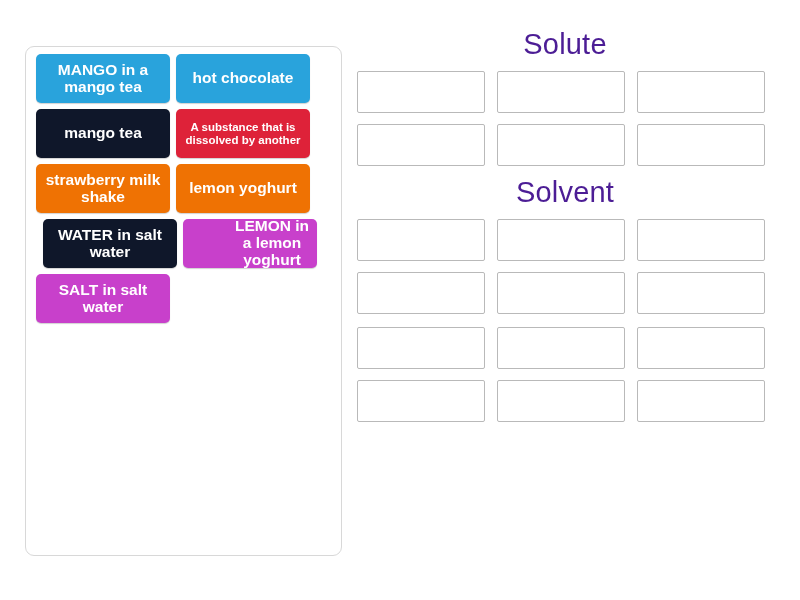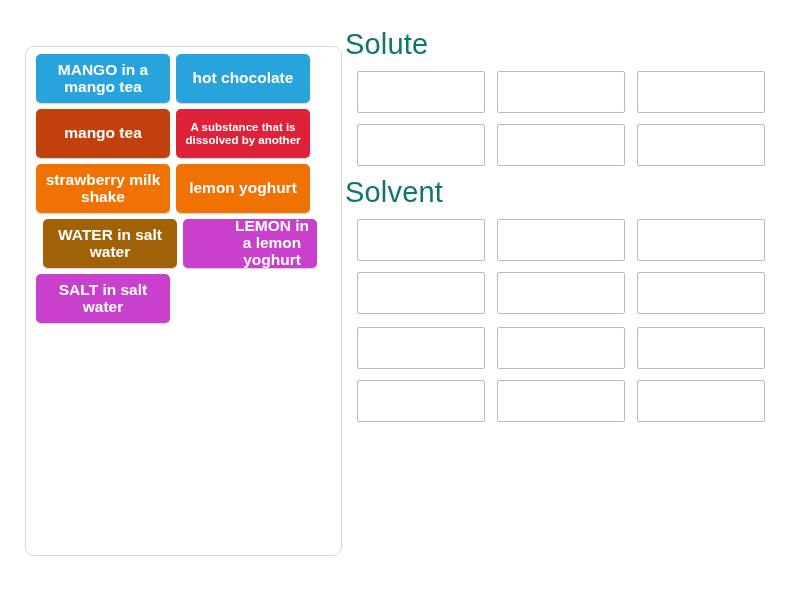--- a/index.html
+++ b/index.html
@@ -74,23 +74,24 @@
     position: absolute;
     left: 345px;
     top: 30px;
     width: 440px;
     height: 545px;
   }
 
   .group { margin-bottom: 12px; }
 
   .group-title {
+    text-align: center;
     font-size: 29px;
     font-weight: normal;
-    color: #0f766e;
+    color: #4c1d95;
     letter-spacing: 0.2px;
     margin: 0 0 12px 0;
     line-height: 1.0;
   }
 
   .slot-grid {
     display: grid;
     grid-template-columns: repeat(3, 128px);
     grid-template-rows: repeat(2, 42px);
     gap: 11px 12px;
@@ -113,33 +114,33 @@
 
 <div id="app">
 
   <div id="tile-pool">
       <div class="tile c-blue sz-lg" style="background: rgb(41, 163, 220);">
         <span class="tile-text">MANGO in a mango tea</span>
       </div>
       <div class="tile c-blue sz-lg" style="background: rgb(41, 163, 220); justify-content: flex-end;">
         <span class="tile-text">hot chocolate</span>
       </div>
-      <div class="tile c-red sz-lg" style="background: #c2410c;">
+      <div class="tile c-red sz-lg" style="background: #0f172a;">
         <span class="tile-text">mango tea</span>
       </div>
       <div class="tile c-red sz-sm" style="background: rgb(222, 34, 57);">
         <span class="tile-text">A substance that is dissolved by another</span>
       </div>
       <div class="tile c-orange sz-lg" style="background: rgb(239, 114, 3);">
         <span class="tile-text">strawberry milk shake</span>
       </div>
       <div class="tile c-orange sz-lg" style="background: rgb(239, 114, 3);">
         <span class="tile-text">lemon yoghurt</span>
       </div>
-      <div class="tile c-green sz-lg" style="background: #a16207; margin-left: 10px;">
+      <div class="tile c-green sz-lg" style="background: #0f172a; margin-left: 10px;">
         <span class="tile-text">WATER in salt water</span>
       </div>
       <div class="tile c-magenta sz-lg" style="background: rgb(200, 64, 203); padding-left: 48px;">
         <span class="tile-text">LEMON in a lemon yoghurt</span>
       </div>
       <div class="tile c-magenta sz-lg" style="background: rgb(200, 64, 203);">
         <span class="tile-text">SALT in salt water</span>
       </div>
     </div>
 

